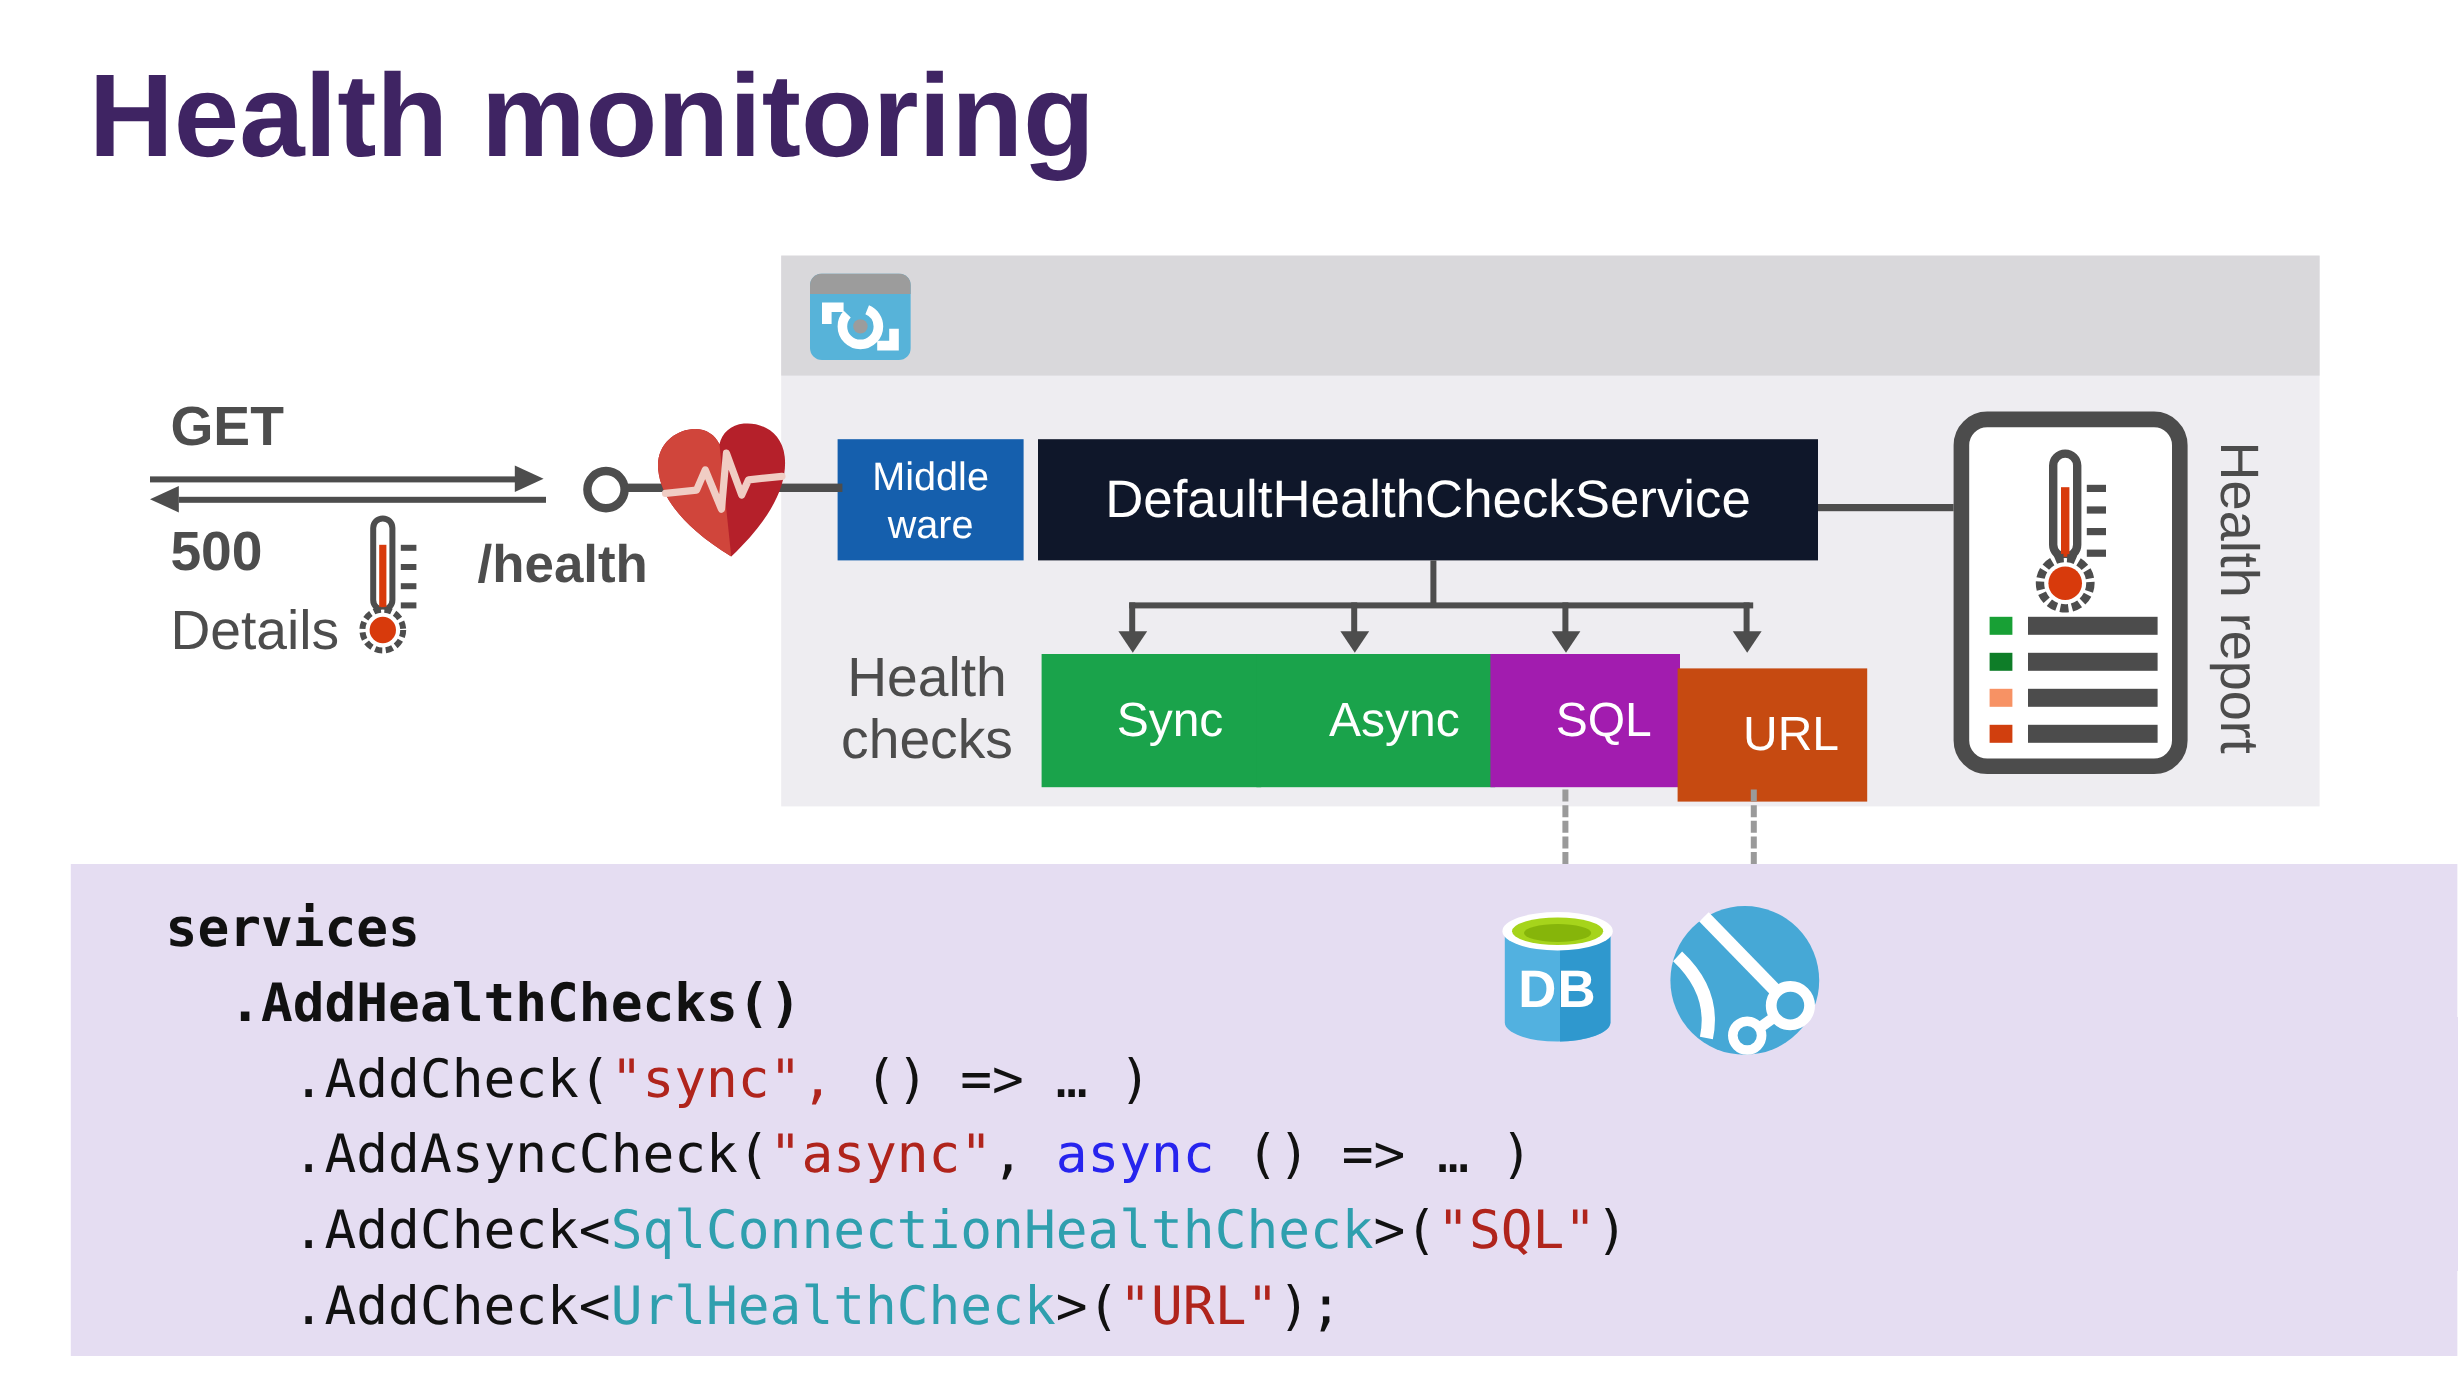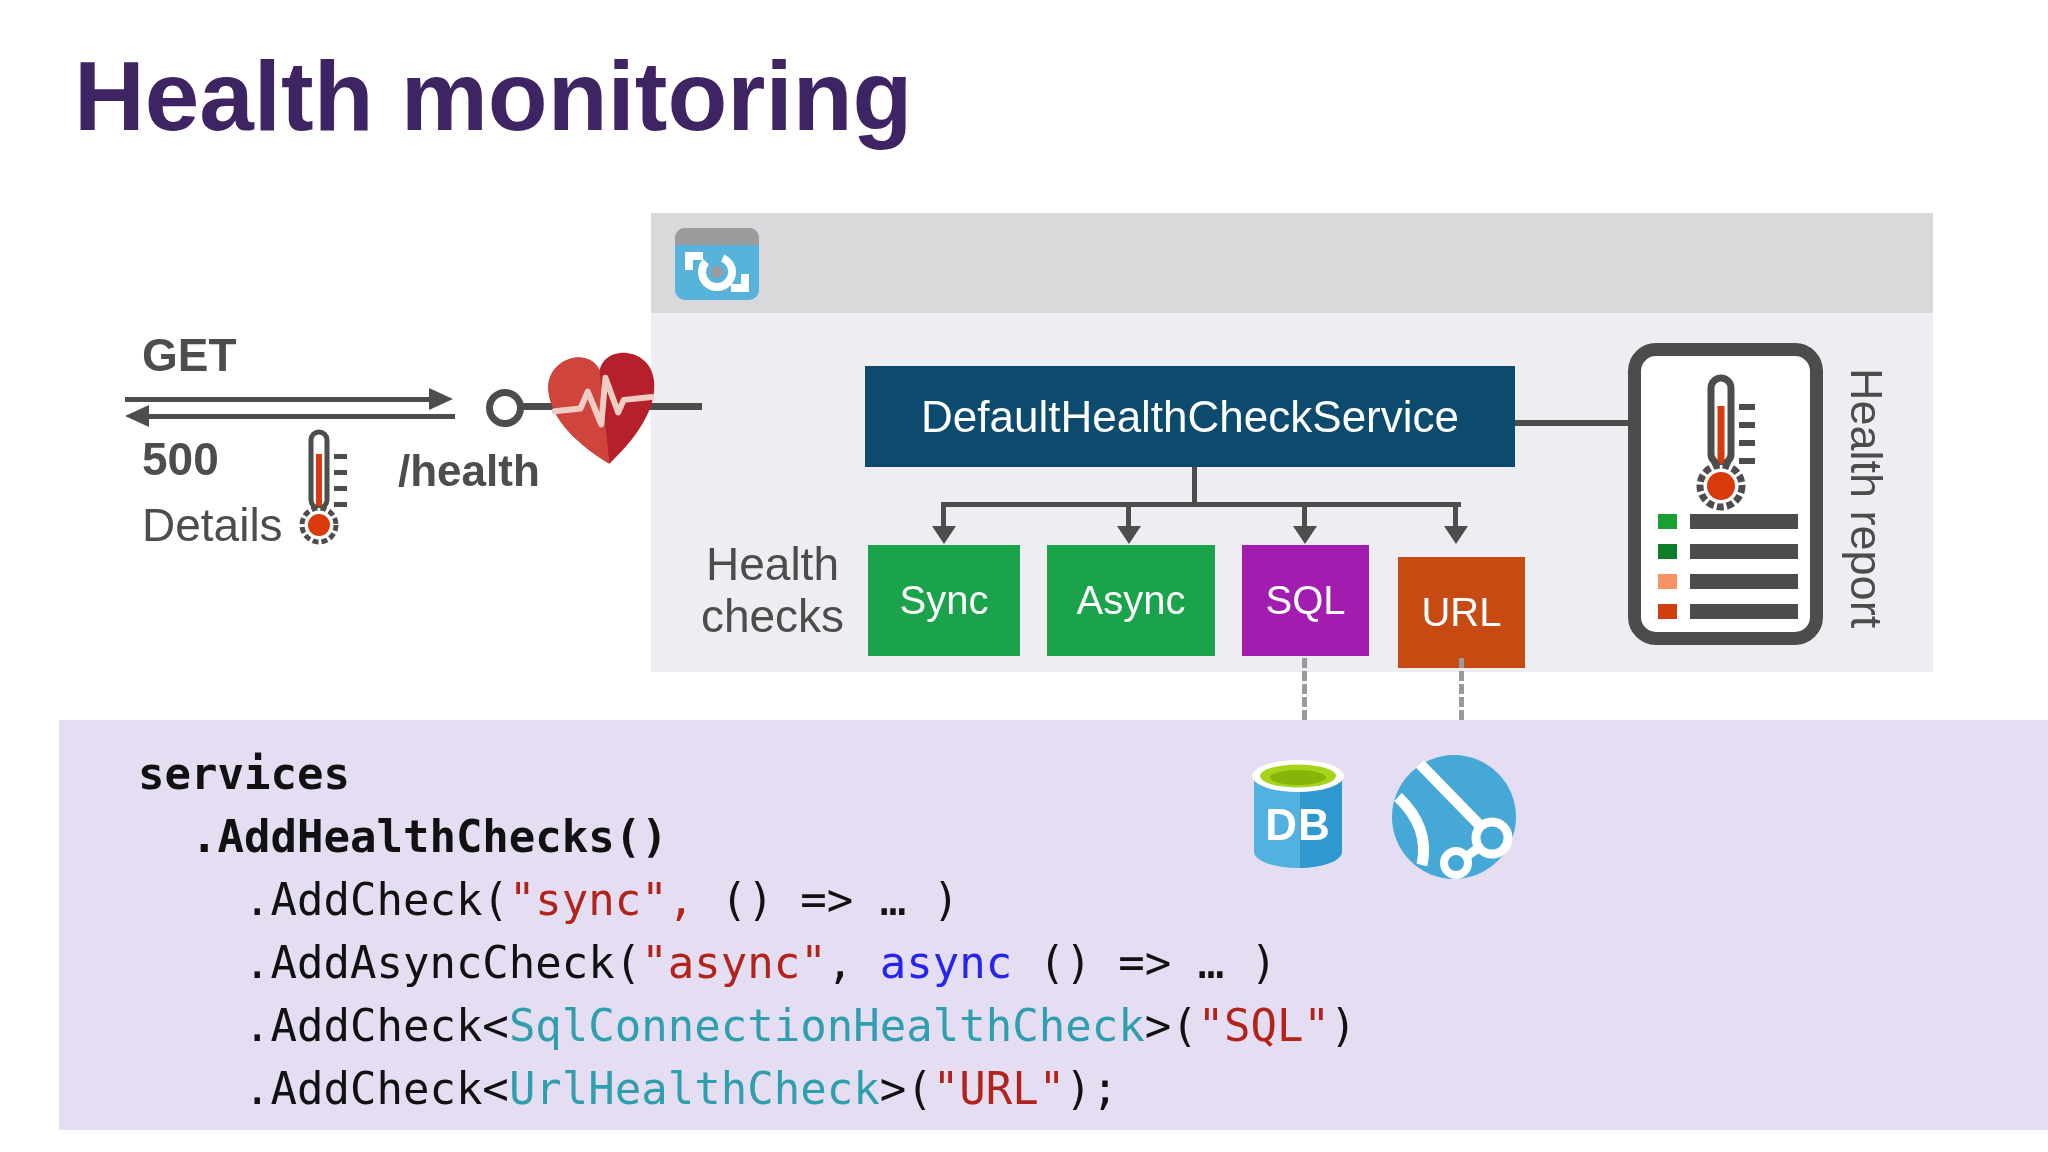--- a/index.html
+++ b/index.html
@@ -46,21 +46,21 @@
   
   #tree-stem{left:1192px;top:467px;width:5px;height:38px;background:#4d4d4d;}
   #tree-hline{left:941px;top:502px;width:520px;}
   .drop{width:5px;background:#4d4d4d;top:502px;height:26px;}
   .drop-head{width:0;height:0;top:526px;
     border-left:12px solid transparent;border-right:12px solid transparent;border-top:18px solid #4d4d4d;}
 
   #checks-label{left:690px;top:538px;width:165px;text-align:center;
     font-size:46px;font-weight:300;color:#4c4c4c;line-height:52px;}
   .check-box{top:545px;height:111px;color:#ffffff;display:flex;align-items:center;justify-content:center;
-    font-size:40px;font-weight:300;}
+    font-size:40px;font-weight:300;padding-left:31px;}
   #check-0{left:868px;width:152px;}
   #check-1{left:1047px;width:168px;}
   #check-2{left:1242px;width:127px;}
   #check-3{left:1398px;width:127px;margin-top:12px;}
 
   
   .dashed-line{width:0;border-left:5px dashed #9a9a9a;top:658px;height:62px;}
   .dashed-head{width:0;height:0;top:720px;
     border-left:12px solid transparent;border-right:12px solid transparent;border-top:18px solid #7f7f7f;}
 
@@ -141,21 +141,25 @@
     <svg width="84" height="72" viewBox="0 0 84 72">
       <rect x="0" y="0" width="84" height="72" rx="10" fill="#57b3d9"></rect>
       <path d="M10,0 h64 a10,10 0 0 1 10,10 v7 h-84 v-7 a10,10 0 0 1 10,-10 z" fill="#9c9c9c"></path>
       <circle cx="42" cy="44" r="15" fill="none" stroke="#ffffff" stroke-width="8" stroke-dasharray="58 18"></circle>
       <circle cx="42" cy="44" r="6" fill="#9c9c9c"></circle>
       <path d="M14,42 v-14 h14" fill="none" stroke="#ffffff" stroke-width="8"></path>
       <path d="M70,46 v14 h-14" fill="none" stroke="#ffffff" stroke-width="8"></path>
     </svg>
   </div>
 
-  <div class="abs" id="service-box" style="background: #0c4a6e;">
+  <div class="abs" id="middleware-box" style="background: rgb(21, 95, 173);">
+    <span>Middle</span>
+    <span>ware</span>
+  </div>
+  <div class="abs" id="service-box" style="background: #0f172a;">
     <span>DefaultHealthCheckService</span>
   </div>
   <div class="abs hline" id="conn-service-report"></div>
 
   <div class="abs" id="tree-stem"></div>
   <div class="abs hline" id="tree-hline"></div>
   <div class="abs drop" style="left:941px;"></div>
   <div class="abs drop" style="left:1126px;"></div>
   <div class="abs drop" style="left:1302px;"></div>
   <div class="abs drop" style="left:1453px;"></div>

